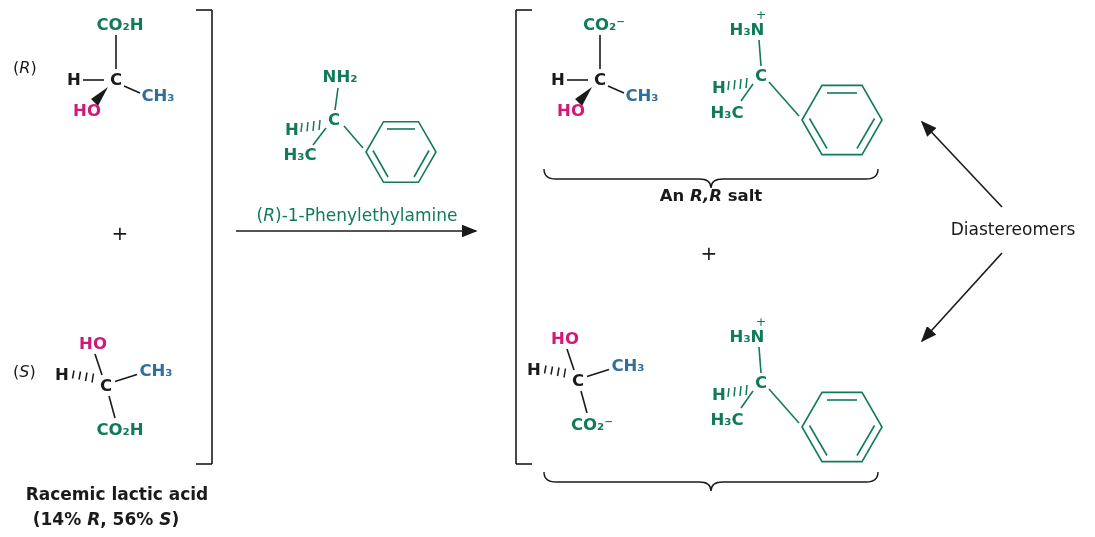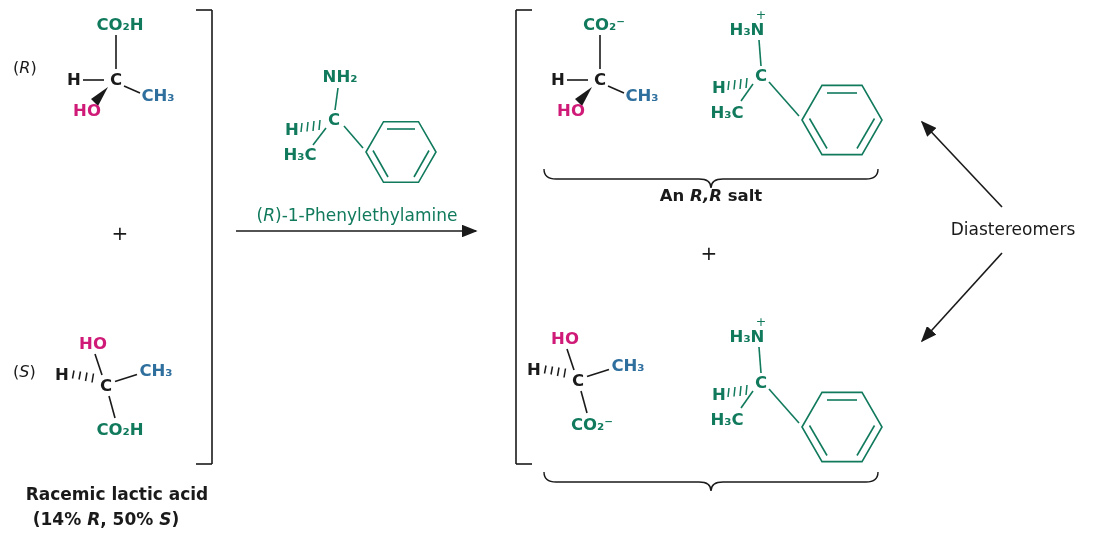--- a/index.html
+++ b/index.html
@@ -77,21 +77,21 @@
   </div>
 
   <svg class="deco" style="left:193px;top:8px;" width="22" height="458">
     <line x1="3" y1="2" x2="19" y2="2"></line>
     <line x1="19" y1="2" x2="19" y2="456"></line>
     <line x1="19" y1="456" x2="3" y2="456"></line>
   </svg>
 
   <div class="lbl cap" style="left:0;top:484px;width:212px;margin-left:11px;">Racemic lactic acid</div>
   <div class="lbl cap" style="left:0;top:509px;width:212px;">
-    <span>(14% </span><span class="it">R</span><span>, 50% </span><span class="it">S</span><span>)</span>
+    <span>(14% </span><span class="it">R</span><span>, 56% </span><span class="it">S</span><span>)</span>
   </div>
 
   <div class="mol gmol" style="left:268px;top:62px;width:205px;height:135px;">
     <svg width="205" height="135">
       <line x1="70" y1="26" x2="67" y2="48"></line>
       <line class="hash" x1="34" y1="61" x2="33" y2="70"></line>
       <line class="hash" x1="40" y1="60" x2="39" y2="69.5"></line>
       <line class="hash" x1="46" y1="59" x2="45" y2="69"></line>
       <line class="hash" x1="52" y1="58" x2="51" y2="68"></line>
       <line x1="58" y1="66" x2="45" y2="83"></line>

